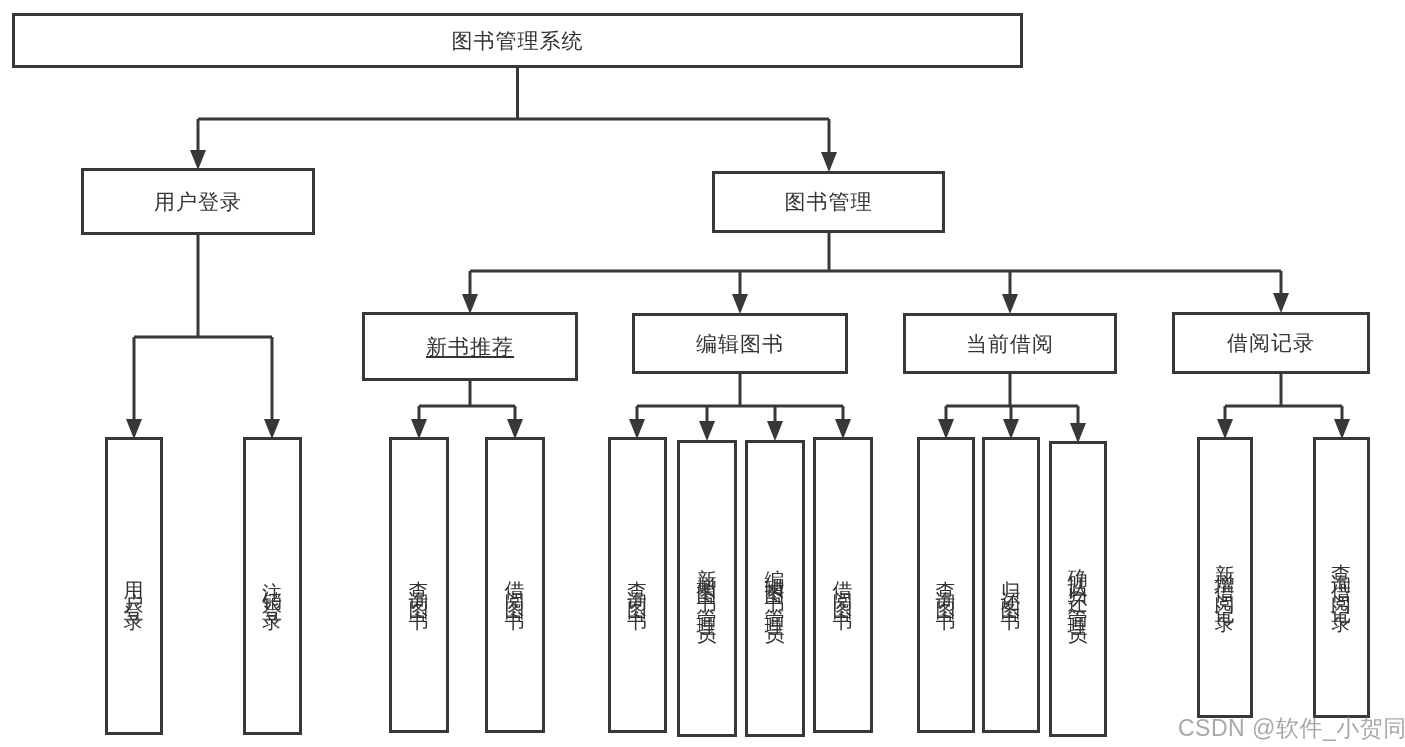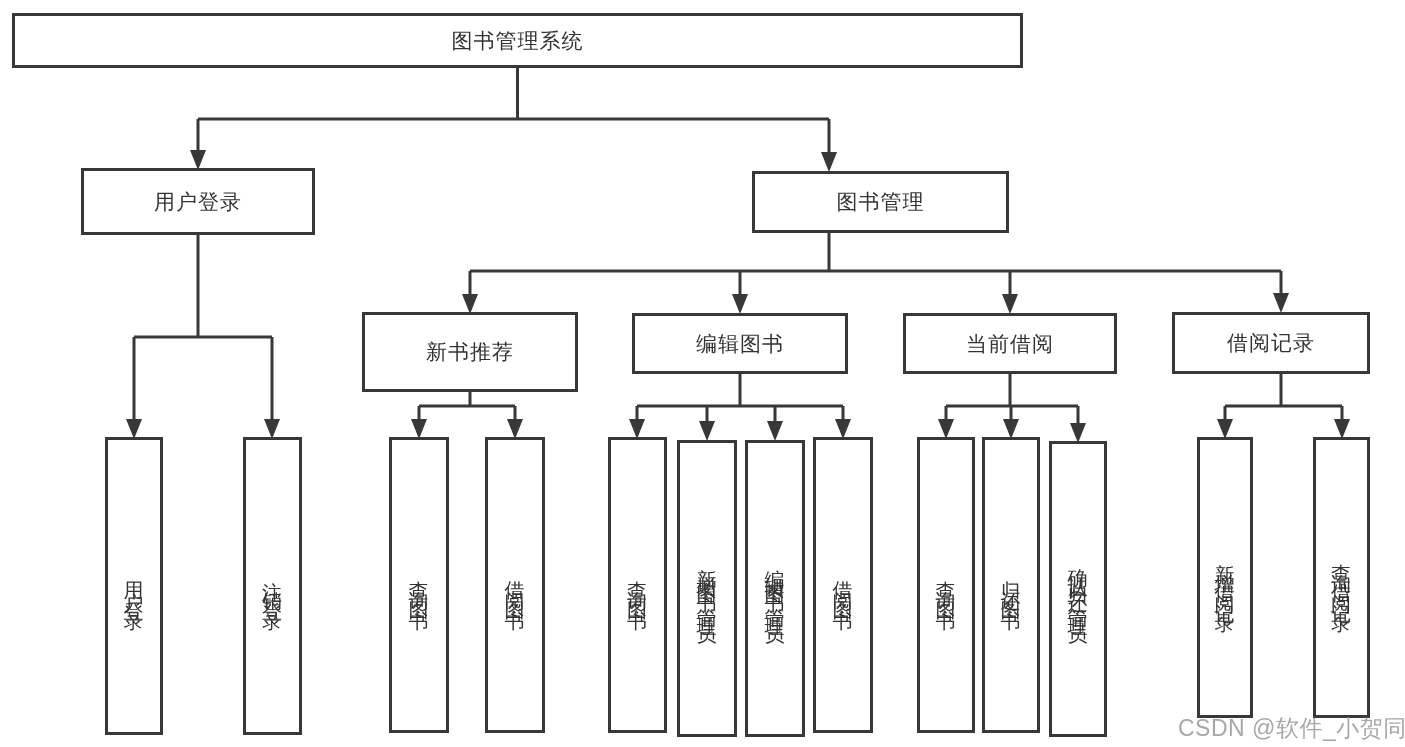--- a/index.html
+++ b/index.html
@@ -93,25 +93,25 @@
     <polygon points="1334,419 1350,419 1342,439"></polygon>
   </svg>
 
   <div class="node h-node root-node" style="left:12px;top:13px;width:1011px;height:55px;">
     <span>图书管理系统</span>
   </div>
 
   <div class="node h-node" style="left:81px;top:168px;width:234px;height:67px;">
     <span>用户登录</span>
   </div>
-  <div class="node h-node" style="left:712px;top:171px;width:257px;height:62px;margin-left:40px;">
+  <div class="node h-node" style="left:712px;top:171px;width:233px;height:62px;">
     <span>图书管理</span>
   </div>
 
-  <div class="node h-node" style="left:362px;top:312px;width:216px;height:80px;">
+  <div class="node h-node" style="left:362px;top:312px;width:216px;height:69px;text-decoration:underline;">
     <span>新书推荐</span>
   </div>
   <div class="node h-node" style="left:632px;top:313px;width:216px;height:61px;">
     <span>编辑图书</span>
   </div>
   <div class="node h-node" style="left:903px;top:313px;width:214px;height:61px;align-items:center;">
     <span>当前借阅</span>
   </div>
   <div class="node h-node" style="left:1172px;top:312px;width:198px;height:62px;">
     <span>借阅记录</span>

